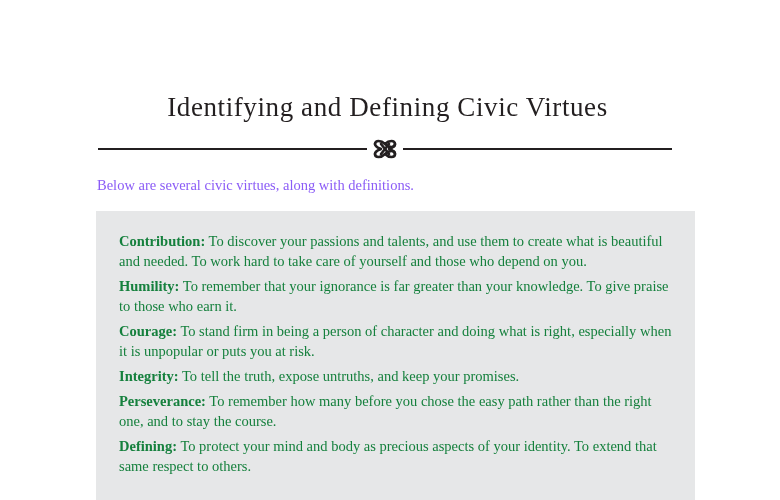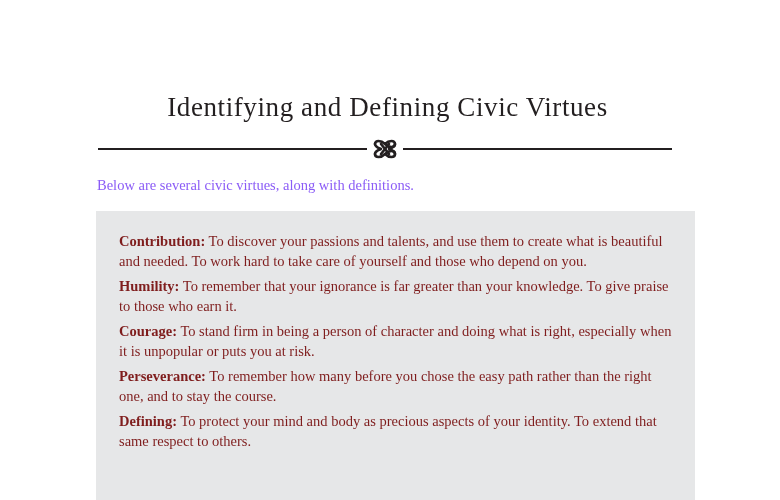--- a/index.html
+++ b/index.html
@@ -72,21 +72,21 @@
       width: 599px;
       height: 320px;
       background: #e6e7e8;
       box-sizing: border-box;
       padding: 20px 20px 0 23px;
     }
     .entry {
       margin: 0 0 5px 0;
       font-size: 14.5px;
       line-height: 20px;
-      color: #7f1d1d;
+      color: #15803d;
     }
     .term {
       font-weight: bold;
     }
   </style>
 </head>
 <body>
 
 <div class="page">
 
@@ -118,20 +118,24 @@
     </p>
     <p class="entry">
       <span class="term">Humility:</span>
       <span>To remember that your ignorance is far greater than your knowledge. To give praise to those who earn it.</span>
     </p>
     <p class="entry">
       <span class="term">Courage:</span>
       <span>To stand firm in being a person of character and doing what is right, especially when it is unpopular or puts you at risk.</span>
     </p>
     <p class="entry">
+      <span class="term">Integrity:</span>
+      <span>To tell the truth, expose untruths, and keep your promises.</span>
+    </p>
+    <p class="entry">
       <span class="term">Perseverance:</span>
       <span>To remember how many before you chose the easy path rather than the right one, and to stay the course.</span>
     </p>
     <p class="entry">
       <span class="term">Defining:</span>
       <span>To protect your mind and body as precious aspects of your identity. To extend that same respect to others.</span>
     </p>
   </div>
 
 </div>

